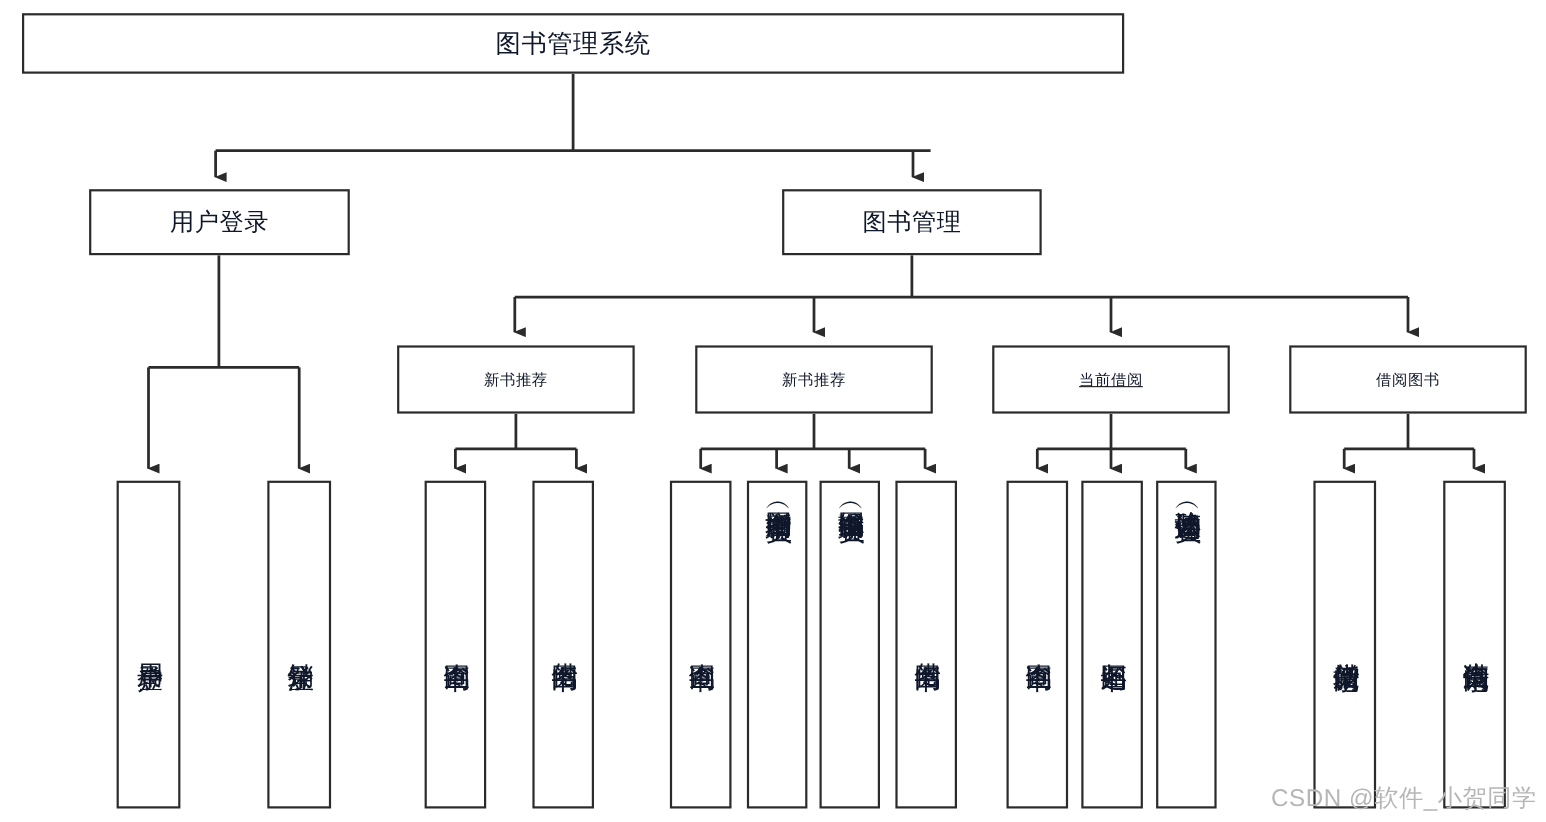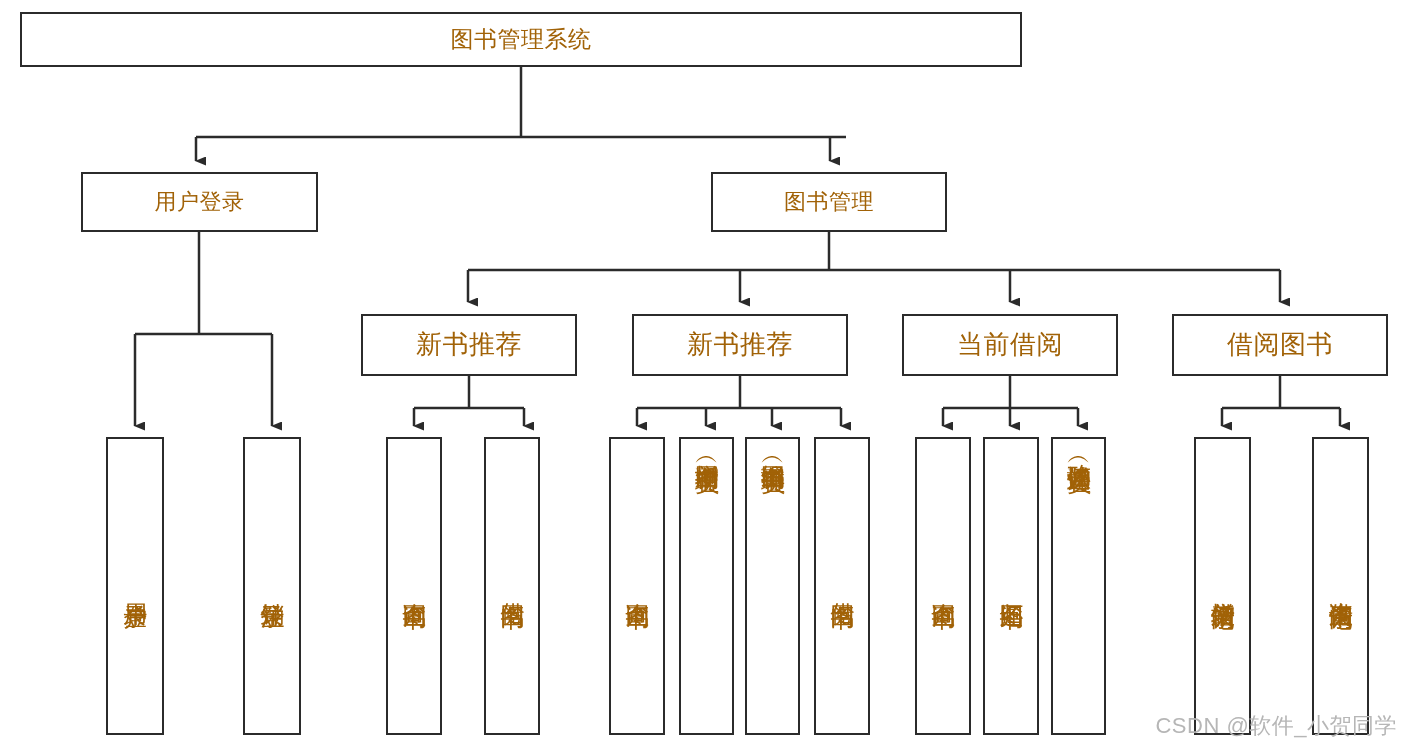--- a/index.html
+++ b/index.html
@@ -31,31 +31,31 @@
     background: #ffffff;
     display: flex;
     align-items: center;
     justify-content: center;
     color: #1a1a1a;
   }
   .node-label {
     display: block;
     text-align: center;
     line-height: 1.05;
-    color: #a16207;
+    color: #0f172a;
     letter-spacing: 0.5px;
   }
   .node-root {
     font-size: 23px;
   }
   .node-l1 {
     font-size: 22px;
   }
   .node-l2 {
-    font-size: 26px;
+    font-size: 14px;
   }
   .node-leaf .node-label {
     writing-mode: vertical-rl;
     text-orientation: upright;
     font-size: 24px;
     line-height: 1.12;
     letter-spacing: 1px;
     white-space: nowrap;
   }
   .node-leaf {
@@ -143,21 +143,21 @@
   <div class="node-box node-l1" style="left:711px; top:172px; width:236px; height:60px;">
     <span class="node-label">图书管理</span>
   </div>
 
   <div class="node-box node-l2" style="left:361px; top:314px; width:216px; height:62px;">
     <span class="node-label">新书推荐</span>
   </div>
   <div class="node-box node-l2" style="left:632px; top:314px; width:216px; height:62px;">
     <span class="node-label">新书推荐</span>
   </div>
-  <div class="node-box node-l2" style="left:902px; top:314px; width:216px; height:62px;">
+  <div class="node-box node-l2" style="left:902px; top:314px; width:216px; height:62px;text-decoration:underline;">
     <span class="node-label">当前借阅</span>
   </div>
   <div class="node-box node-l2" style="left:1172px; top:314px; width:216px; height:62px;">
     <span class="node-label">借阅图书</span>
   </div>
 
   <div class="node-box node-leaf leaf-short" style="left:106px; top:437px; width:58px; height:298px;">
     <span class="node-label">用户登录</span>
   </div>
   <div class="node-box node-leaf leaf-short" style="left:243px; top:437px; width:58px; height:298px;">

